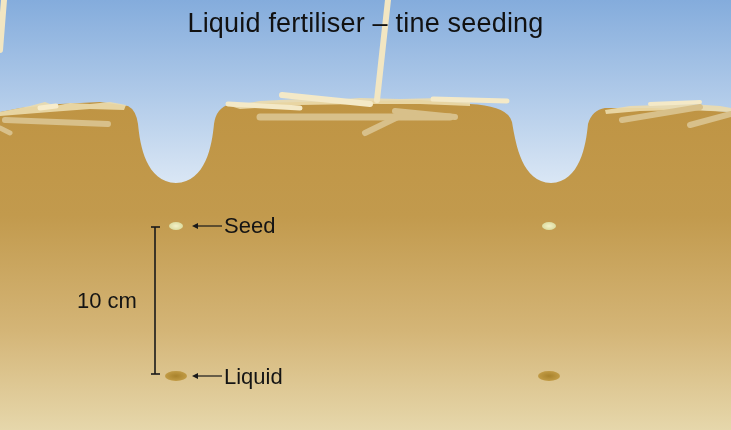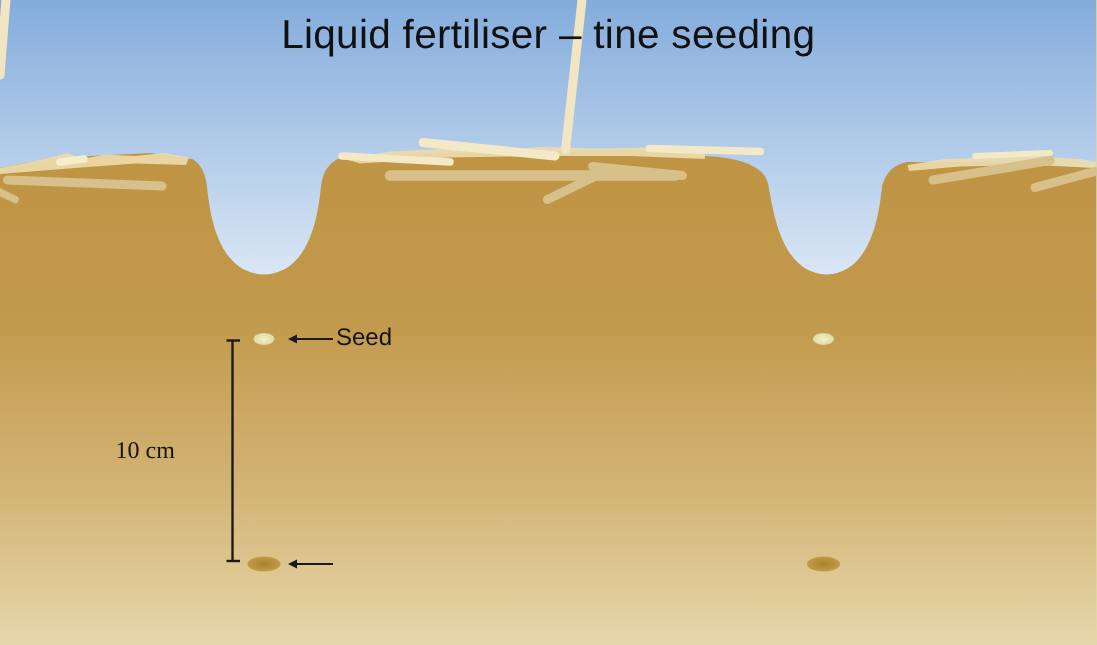--- a/index.html
+++ b/index.html
@@ -6,21 +6,21 @@
   body { width: 731px; height: 430px; overflow: hidden; background: #e6d6a8; }
   .stage { position: relative; width: 685px; height: 430px; }
   svg.scene { position: absolute; left: 0; top: 0; }
   .title {
     position: absolute; left: 0; width: 731px; top: 8px; text-align: center;
     font-family: "Liberation Sans", sans-serif; font-size: 27px; color: #111;
     letter-spacing: 0.2px;
   }
   .label {
     position: absolute; font-family: "Liberation Sans", sans-serif;
-    font-size: 16px; color: #141414; line-height: 26px;
+    font-size: 22px; color: #141414; line-height: 26px;
   }
 </style>
 </head>
 <body>
 
 <div class="stage">
   <svg class="scene" width="731" height="430" viewBox="0 0 731 430">
     <defs>
       <linearGradient id="sky" x1="0" y1="0" x2="0" y2="1">
         <stop offset="0" stop-color="#84acdc"></stop>
@@ -102,14 +102,15 @@
     </g>
     <g>
       <line x1="194" y1="376" x2="222" y2="376" stroke="#1a1a1a" stroke-width="1.2"></line>
       <path d="M192,376 L198,373 L198,379 Z" fill="#1a1a1a"></path>
     </g>
   </svg>
 
   <div class="title">Liquid fertiliser – tine seeding</div>
 
   <div class="label" style="left:224px; top:213px;">Seed</div>
-  <div class="label" style="left:77px; top:288px;font-family:Liberation Serif, serif;">10 cm</div>
+  <div class="label" style="left:77px; top:288px;">10 cm</div>
+  <div class="label" style="left:224px; top:364px;">Liquid</div>
 </div>
 
 </body></html>

